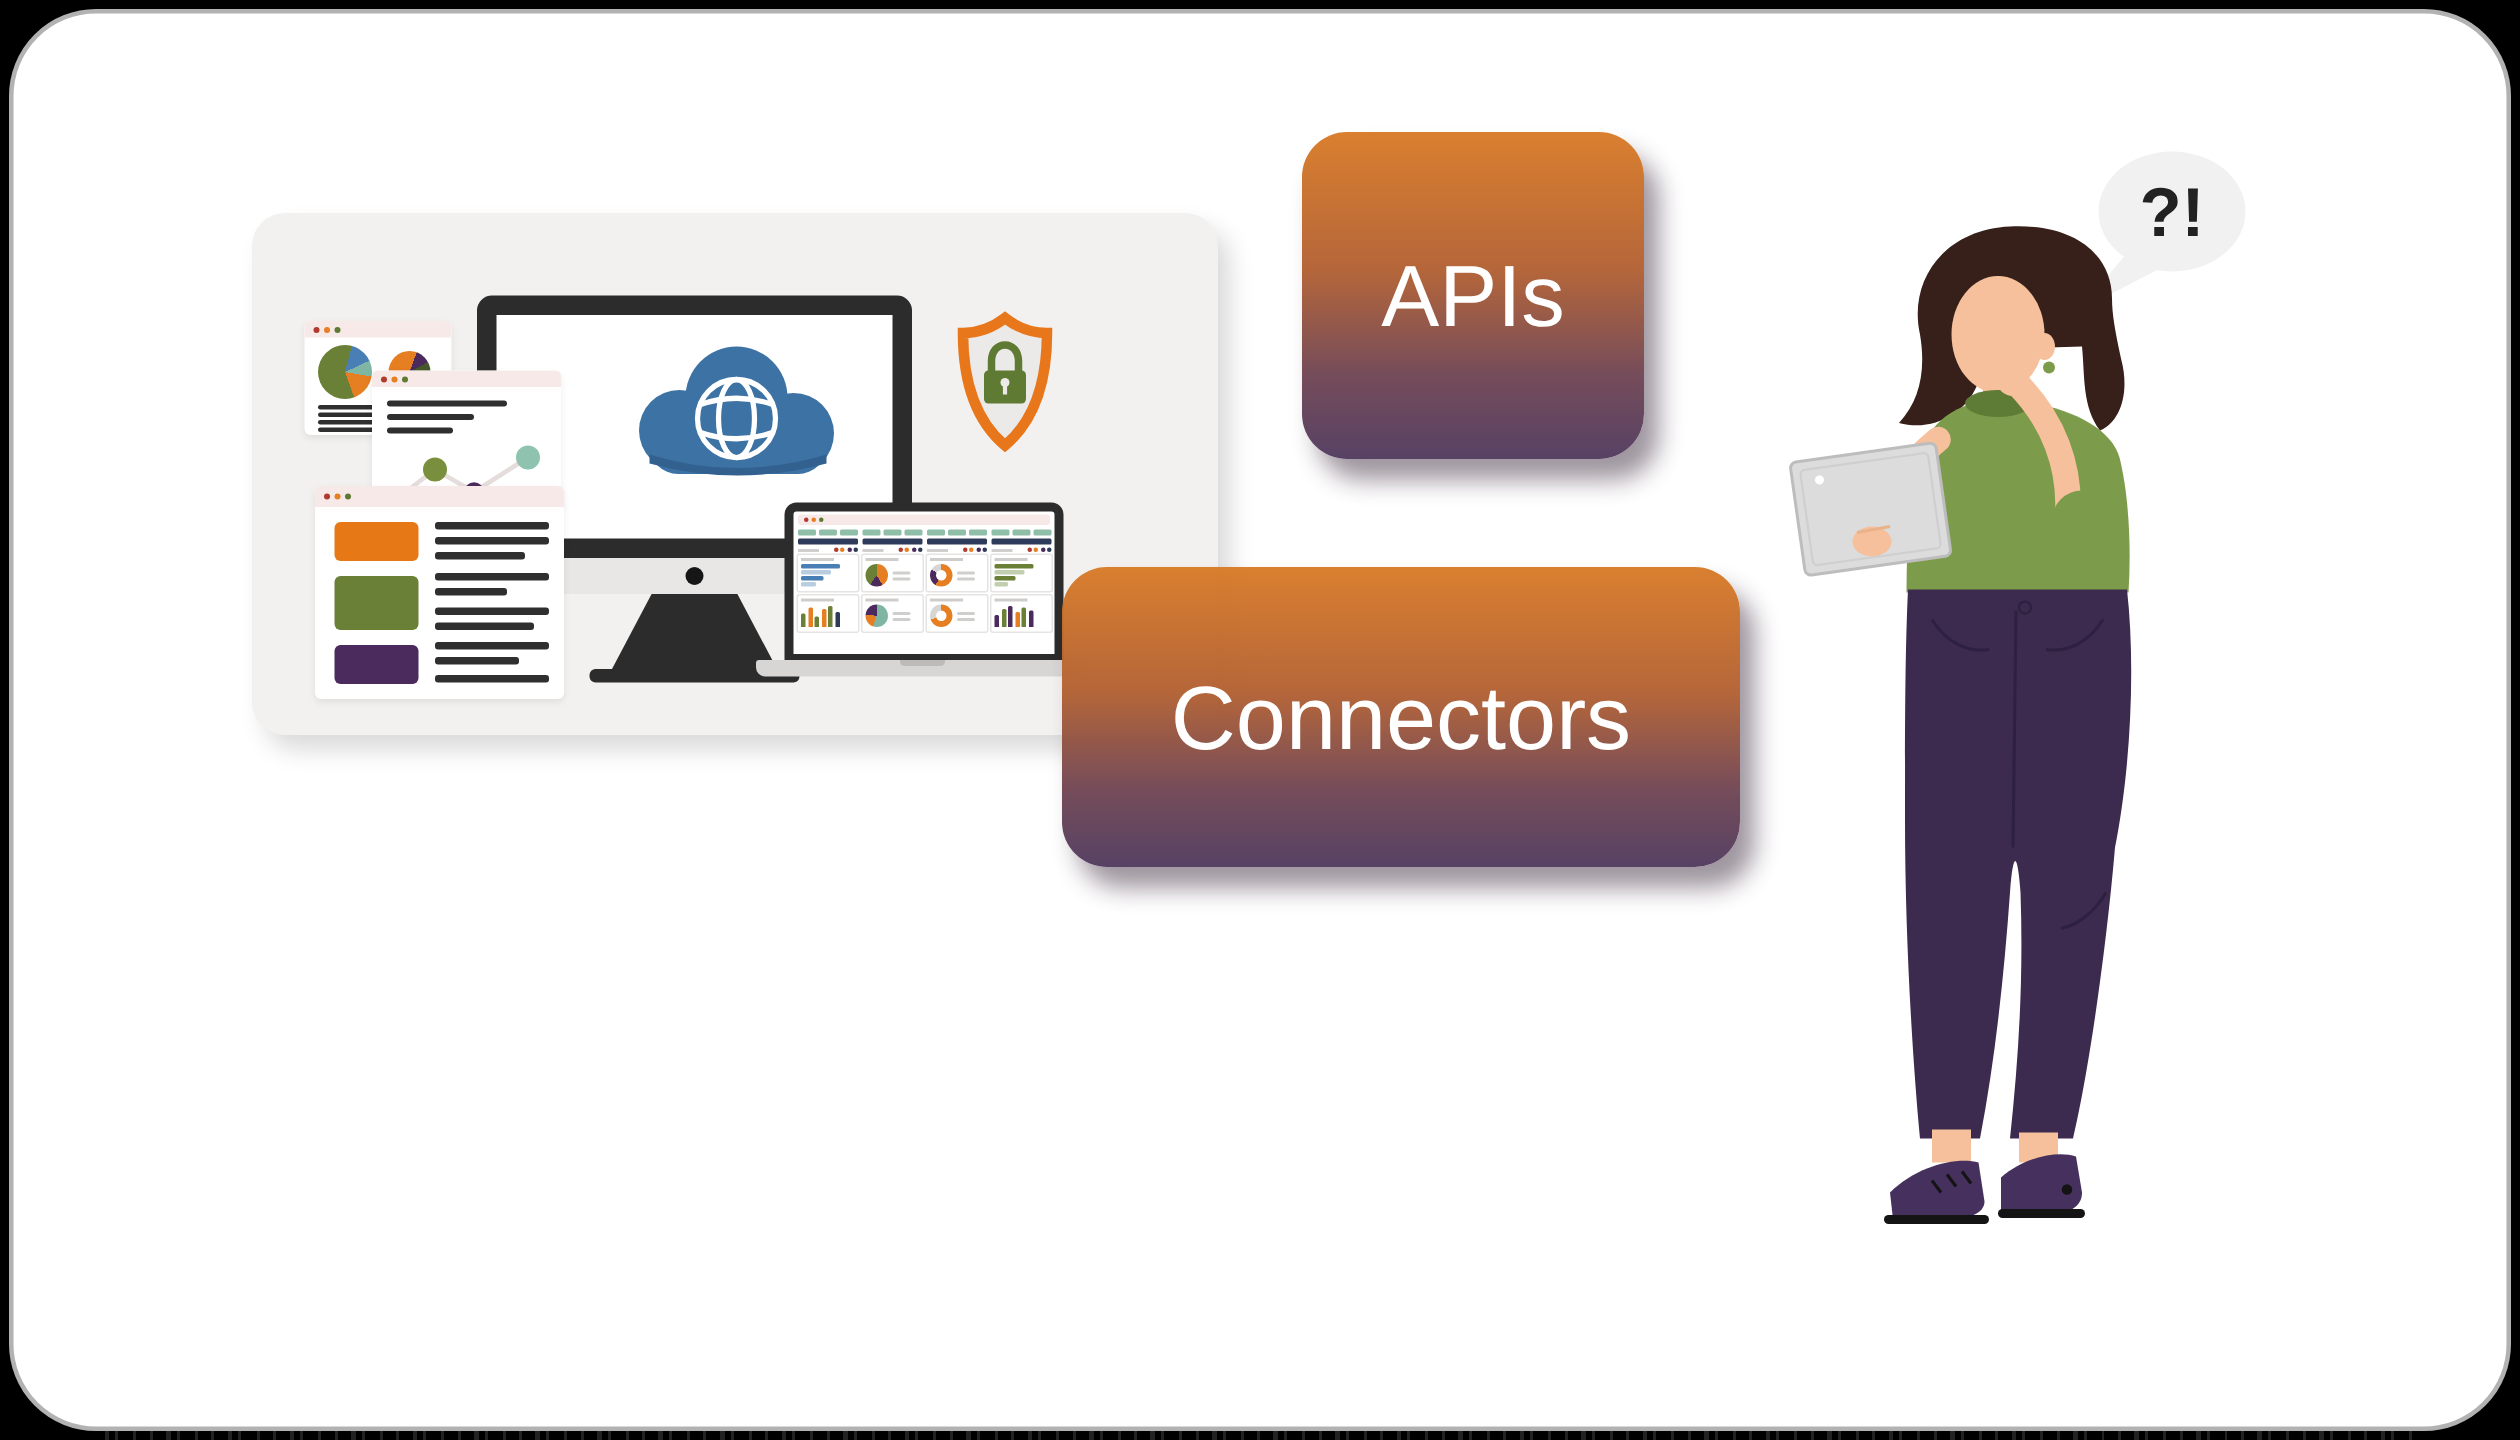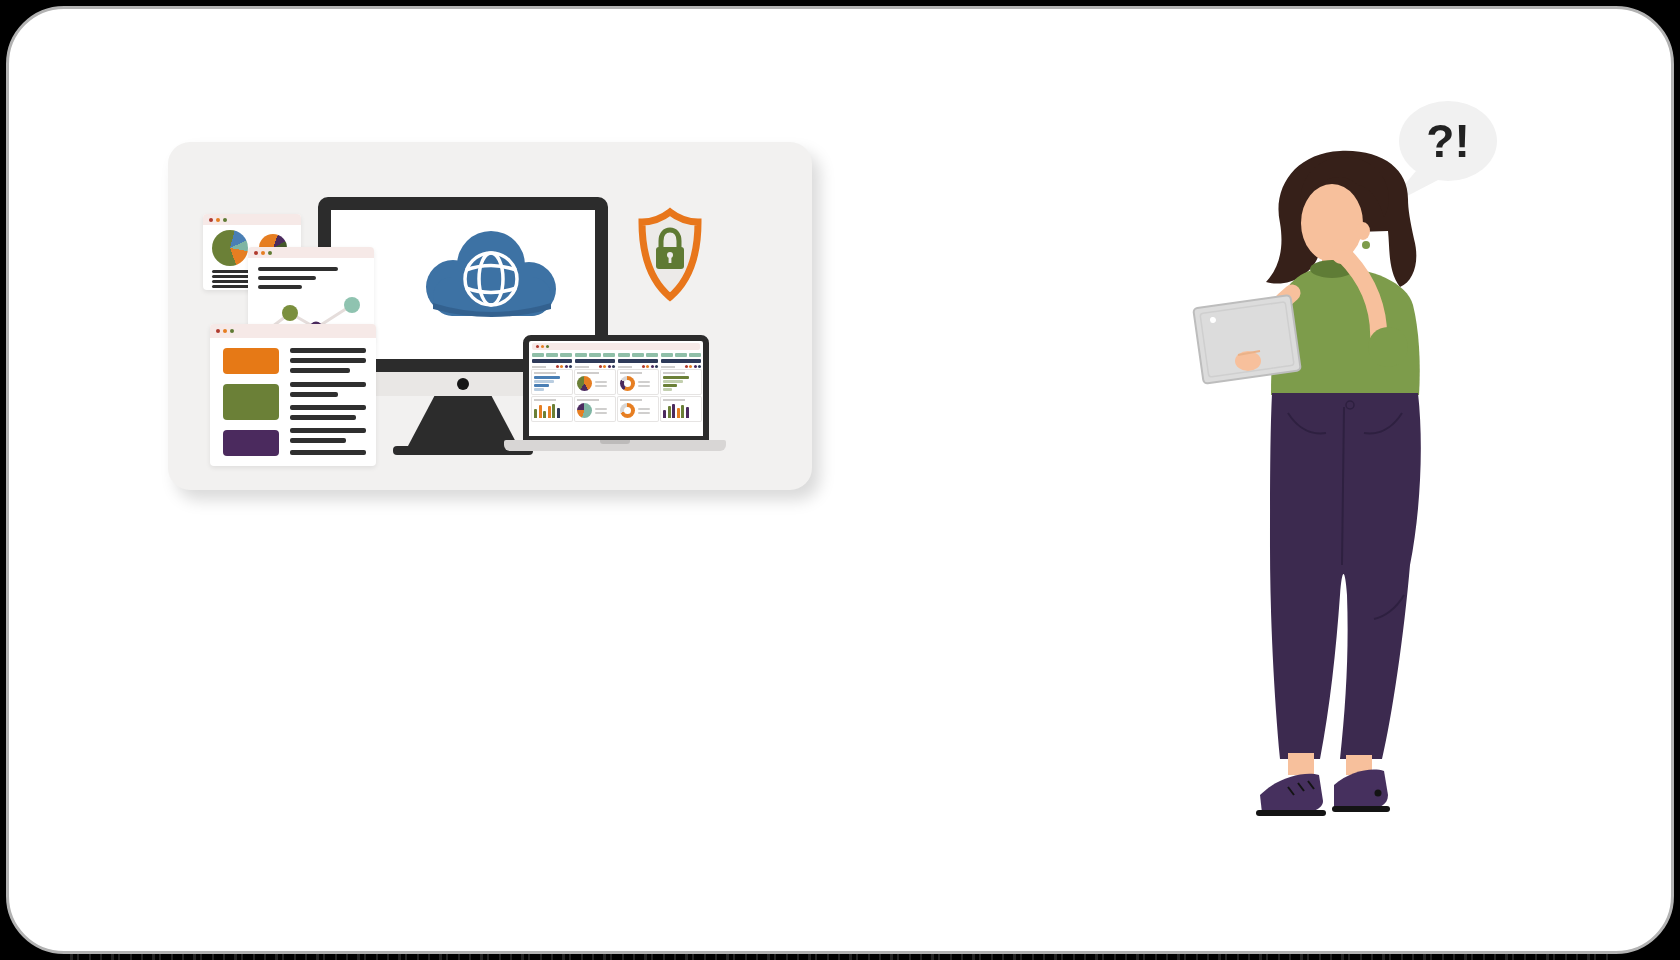--- a/index.html
+++ b/index.html
@@ -336,20 +336,26 @@
                 </div>
               </div>
           </div>
 
         </div>
       </div>
     </div>
     <div class="abs lap-base"></div>
   </div>
 
+  <div class="gbtn btn-apis">
+    <span>APIs</span>
+  </div>
+  <div class="gbtn btn-connectors">
+    <span>Connectors</span>
+  </div>
 
   <div class="woman-wrap">
     <svg width="390" height="725" viewBox="0 0 390 725">
 
       <g>
         <ellipse cx="328" cy="46" rx="49" ry="40" fill="#f1f1f1"></ellipse>
         <path d="M 296 76 L 266 112 L 320 84 Z" fill="#f1f1f1"></path>
         <text x="328" y="62" text-anchor="middle" font-size="46" font-weight="600" fill="#222222" font-family="Liberation Sans, sans-serif">?!</text>
       </g>
 

